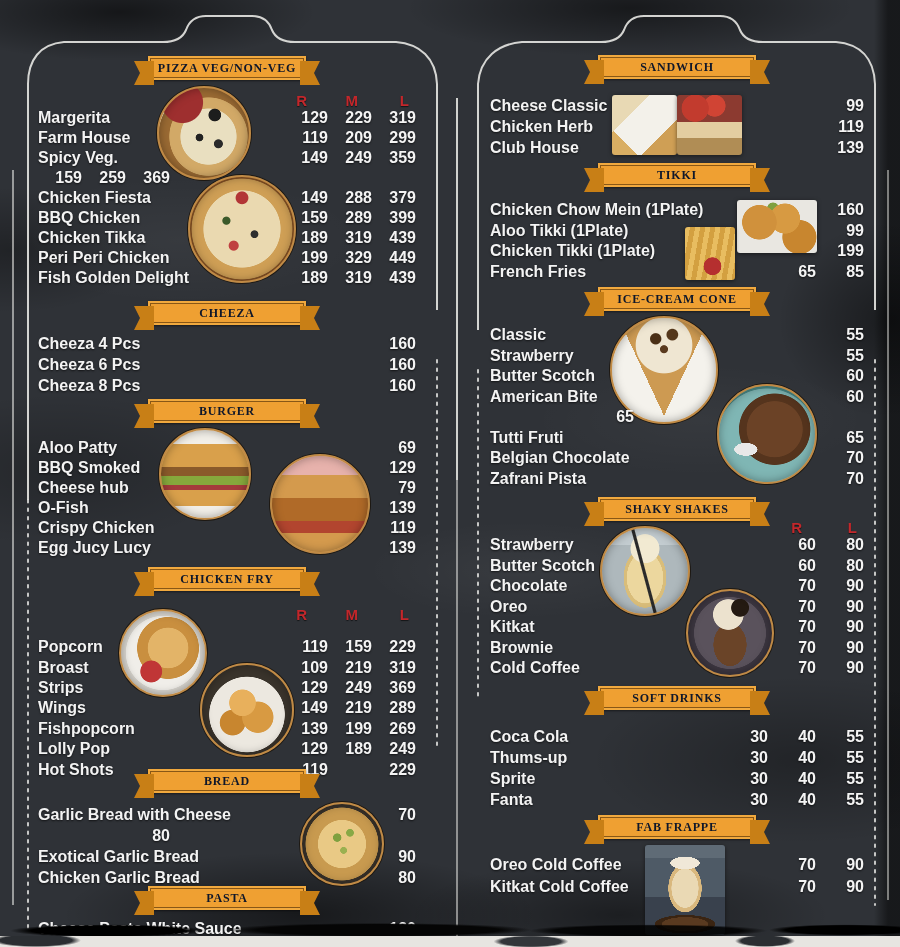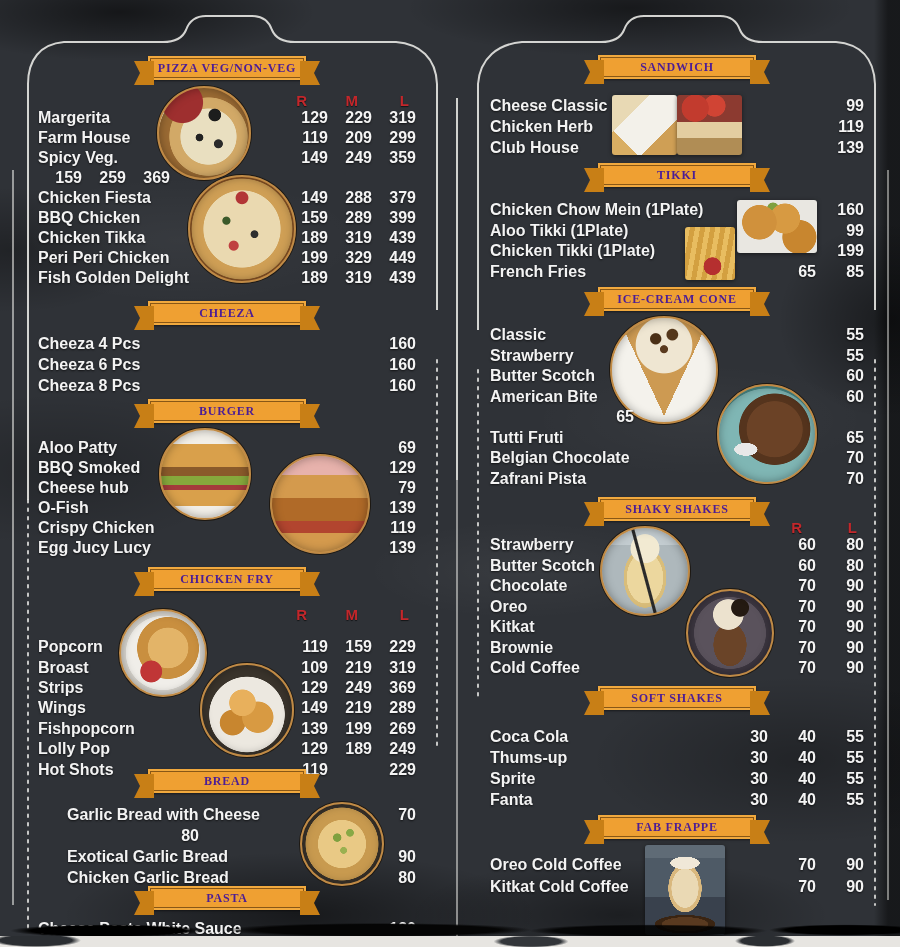--- a/index.html
+++ b/index.html
@@ -31,40 +31,40 @@
     box-shadow: inset 0 0 0 2px #f1a93e, inset 0 0 0 3px rgba(92,55,10,.7), 0 1px 2px rgba(0,0,0,.5);
     display:flex;align-items:center;justify-content:center;z-index:3;
   }
   .banner::before,.banner::after{
     content:'';position:absolute;top:5px;width:20px;height:24px;background:#c87f16;z-index:-1;
   }
   .banner::before{left:-14px;clip-path:polygon(100% 0,0 0,30% 50%,0 100%,100% 100%);}
   .banner::after{right:-14px;clip-path:polygon(0 0,100% 0,70% 50%,100% 100%,0 100%);}
   .banner-txt{
     font-family:"Liberation Serif",serif;font-weight:bold;font-size:12px;
-    color:#4c1d95;letter-spacing:.8px;white-space:nowrap;
+    color:#0f172a;letter-spacing:.8px;white-space:nowrap;
   }
   .rows,.hdr-row{position:absolute;left:0;right:0;}
   .row{display:flex;align-items:center;height:var(--rh,20px);}
   .nm{
     flex:1;font-weight:bold;font-size:16px;color:#f3f3f3;white-space:nowrap;
     text-shadow:0 1px 2px rgba(0,0,0,.65);
   }
   .pc{
     width:44px;text-align:right;font-weight:bold;font-size:16px;color:#f4f4f4;
     text-shadow:0 1px 2px rgba(0,0,0,.65);flex:none;
   }
   .sec-right .pc{width:48px;}
   .hdr-row .pc{color:#C3272B;font-size:15px;padding-right:7px;text-shadow:0 1px 1px rgba(0,0,0,.6);}
   
   #sec-pizza{top:56px;}      #sec-pizza .hdr-row{top:34px;} #sec-pizza .rows{top:52px;--rh:20px;}
   #sec-cheeza{top:301px;}    #sec-cheeza .rows{top:32px;--rh:21px;}
   #sec-burger{top:399px;}    #sec-burger .rows{top:39px;--rh:20px;}
   #sec-chickenfry{top:567px;}#sec-chickenfry .hdr-row{top:37px;} #sec-chickenfry .rows{top:54px;margin-top:16px;--rh:20.4px;}
-  #sec-bread{top:769px;}     #sec-bread .rows{top:35px;margin-left:29px;--rh:21px;}
+  #sec-bread{top:769px;}     #sec-bread .rows{top:35px;--rh:21px;}
   #sec-pasta{top:886px;}     #sec-pasta .rows{top:33px;--rh:20px;}
   #sec-sandwich{top:55px;}   #sec-sandwich .rows{top:40px;--rh:21px;}
   #sec-tikki{top:163px;}     #sec-tikki .rows{top:37px;--rh:20.5px;}
   #sec-icecream{top:287px;}  #sec-icecream .rows{top:38px;--rh:20.5px;}
   #sec-shaky{top:497px;}     #sec-shaky .hdr-row{top:20px;} #sec-shaky .rows{top:38px;--rh:20.5px;}
   #sec-softdrinks{top:686px;}#sec-softdrinks .rows{top:40px;--rh:21px;}
   #sec-fabfrappe{top:815px;} #sec-fabfrappe .rows{top:39px;--rh:22px;}
   
   .photo{
     position:absolute;border-radius:50%;z-index:1;
@@ -522,21 +522,21 @@
           <span class="nm">Cold Coffee</span>
           <span class="pc"></span>
           <span class="pc">70</span>
           <span class="pc">90</span>
         </div>
       </div>
   </div>
 
   <div class="section sec-right" id="sec-softdrinks">
     <div class="banner">
-      <span class="banner-txt">SOFT SHAKES</span>
+      <span class="banner-txt">SOFT DRINKS</span>
     </div>
     <div class="rows">
         <div class="row">
           <span class="nm">Coca Cola</span>
           <span class="pc">30</span>
           <span class="pc">40</span>
           <span class="pc">55</span>
         </div>
         <div class="row">
           <span class="nm">Thums-up</span>

